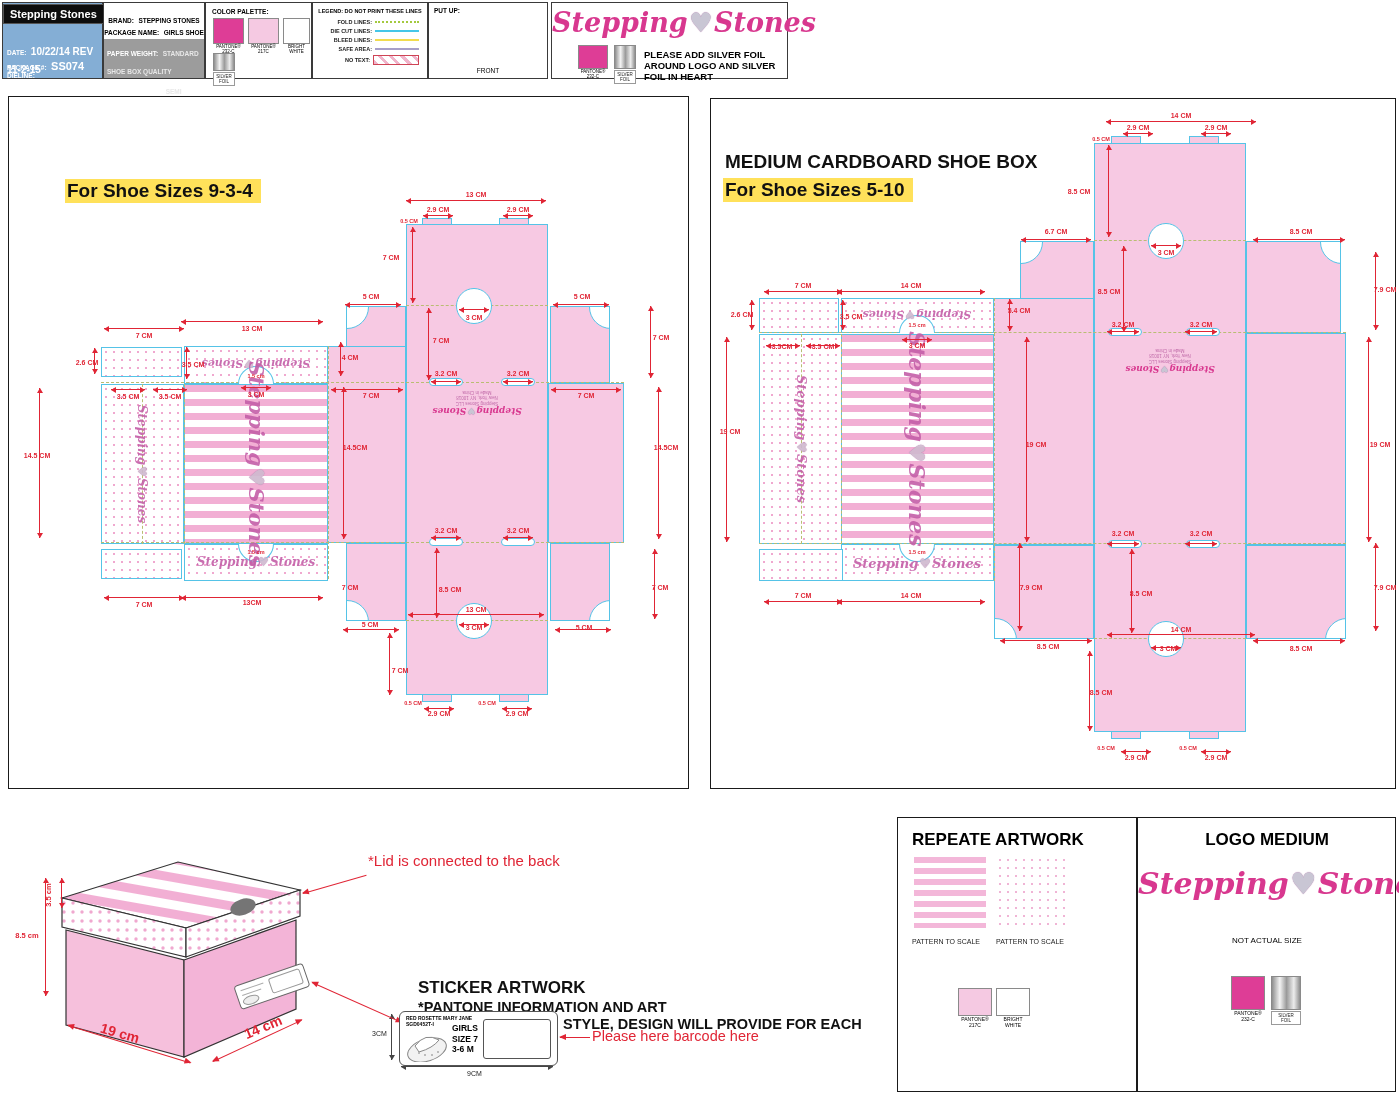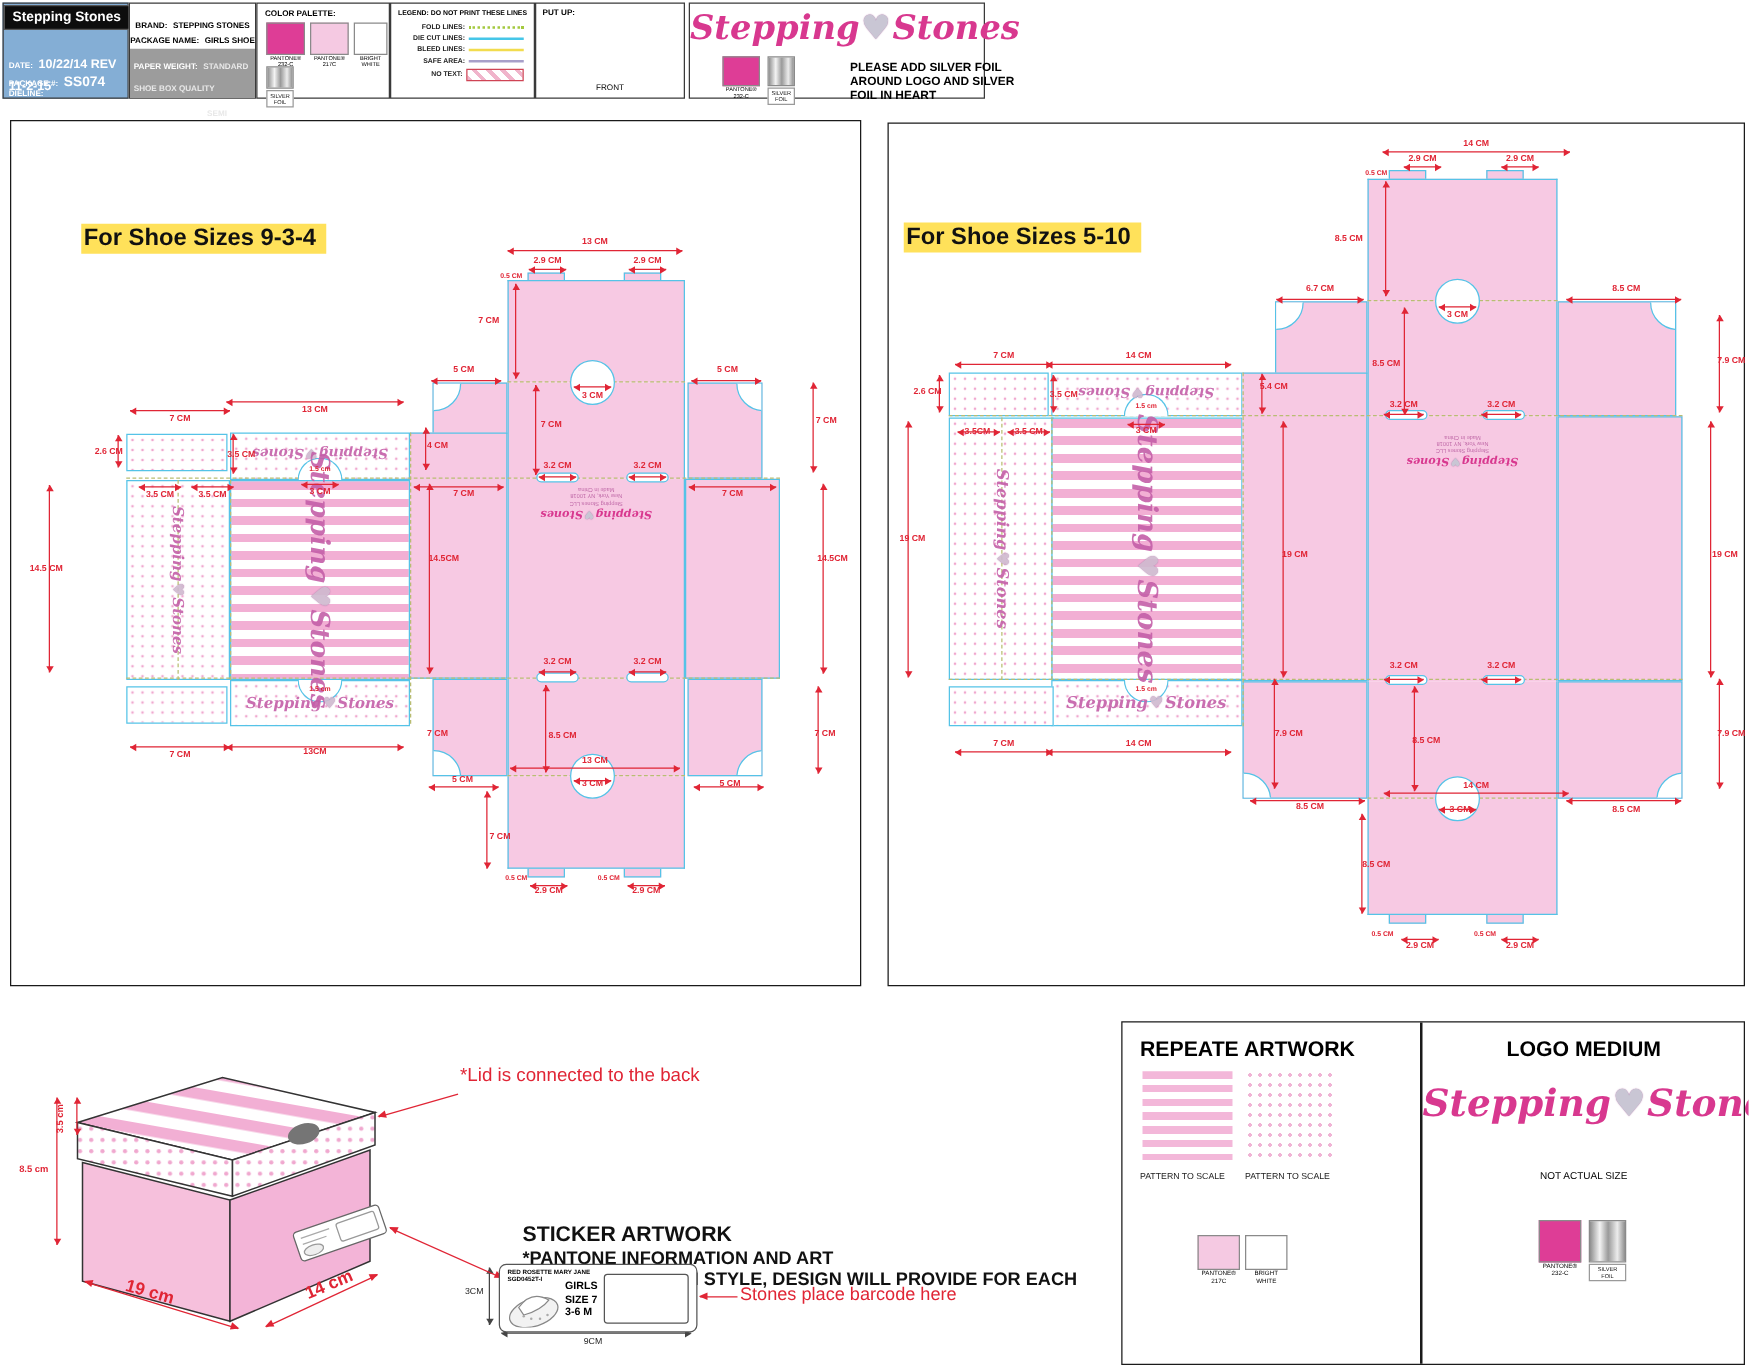--- a/index.html
+++ b/index.html
@@ -148,21 +148,21 @@
   <div class="hpan" style="left:551px;top:2px;width:237px;height:77px;border-width:1.5px;">
     <div class="abs script" style="left:0;top:4px;width:100%;text-align:center;font-size:27px;"><span>Stepping</span><span class="heart">♥</span><span>Stones</span></div>
     <div class="chip" style="left:26px;top:42px;width:30px;">
       <div class="chip-c" style="width:30px;height:24px;background:#de3d96;"></div>
       <div style="font-size:4.5px;line-height:5px;"><span>PANTONE®</span><br><span>232-C</span></div>
     </div>
     <div class="chip" style="left:62px;top:42px;width:22px;">
       <div class="chip-c silver" style="width:22px;height:24px;"></div>
       <div class="chip-t">SILVER FOIL</div>
     </div>
-    <div class="abs" style="left:92px;top:46px;width:140px;font-size:9.5px;font-weight:bold;line-height:11px;margin-left:36px;">PLEASE ADD SILVER FOIL AROUND LOGO AND SILVER FOIL IN HEART</div>
+    <div class="abs" style="left:92px;top:46px;width:140px;font-size:9.5px;font-weight:bold;line-height:11px;">PLEASE ADD SILVER FOIL AROUND LOGO AND SILVER FOIL IN HEART</div>
   </div>
 
   <div class="bigpanel" style="left:8px;top:96px;width:681px;height:693px;">
     <div class="psub" style="left:56px;top:82px;">For Shoe Sizes 9-3-4</div>
     <div class="dl">
 
       <div class="pc pink" style="left:413px;top:121px;width:30px;height:8px;"></div>
       <div class="pc pink" style="left:490px;top:121px;width:30px;height:8px;"></div>
       <div class="pc pink" style="left:413px;top:597px;width:30px;height:8px;"></div>
       <div class="pc pink" style="left:490px;top:597px;width:30px;height:8px;"></div>
@@ -296,20 +296,21 @@
         <div class="arr-h" style="left: 334px; top: 532px; width: 56px;"></div>
         <div class="arr-h" style="left: 546px; top: 532px; width: 56px;"></div>
         <div class="arr-v" style="left: 380px; top: 536px; height: 62px;"></div>
         <div class="arr-v" style="left: 645px; top: 452px; height: 70px;"></div>
         <div class="arr-h" style="left: 415px; top: 611px; width: 30px;"></div>
         <div class="arr-h" style="left: 493px; top: 611px; width: 30px;"></div>
       </div>
   </div>
 
   <div class="bigpanel" style="left:710px;top:98px;width:686px;height:691px;">
+    <div class="ptitle" style="left:14px;top:52px;">MEDIUM CARDBOARD SHOE BOX</div>
     <div class="psub" style="left:12px;top:79px;">For Shoe Sizes 5-10</div>
     <div class="dl">
 
       <div class="pc pink" style="left:400px;top:37px;width:30px;height:8px;"></div>
       <div class="pc pink" style="left:478px;top:37px;width:30px;height:8px;"></div>
       <div class="pc pink" style="left:400px;top:632px;width:30px;height:8px;"></div>
       <div class="pc pink" style="left:478px;top:632px;width:30px;height:8px;"></div>
 
       <div class="pc polka" style="left:48px;top:199px;width:80px;height:35px;"></div>
       <div class="pc polka" style="left:130px;top:199px;width:153px;height:35px;"></div>
@@ -500,21 +501,21 @@
       <div>GIRLS</div>
         <div>SIZE 7</div>
         <div>3-6 M</div>
     </div>
     <div class="abs" style="left:83px;top:7px;width:66px;height:38px;border:1.2px solid #555;border-radius:3px;"></div>
   </div>
   <div class="arr-v k" style="left:391px;top:1014px;height:46px;"></div>
   <div class="cap" style="left:372px;top:1030px;">3CM</div>
   <div class="arr-h k" style="left:401px;top:1066px;width:152px;"></div>
   <div class="cap" style="left:467px;top:1070px;">9CM</div>
-  <div class="rednote" style="left:592px;top:1028px;font-size:14.5px;">Stones place barcode here</div>
+  <div class="rednote" style="left:592px;top:1028px;font-size:14.5px;">Please here barcode here</div>
   <div class="rline" style="left:560px;top:1037px;width:30px;"></div>
 
   <div class="bigpanel" style="left:897px;top:817px;width:499px;height:275px;">
     <div class="divline" style="left:238px;top:0;width:2px;height:100%;"></div>
     <div class="abs" style="left:14px;top:12px;font-size:17px;font-weight:bold;">REPEATE ARTWORK</div>
     <div class="abs" style="left:16px;top:39px;width:72px;height:71px;background:repeating-linear-gradient(180deg,#f3b7d9 0 6px,#fff 6px 11px);"></div>
     <div class="abs" style="left:98px;top:38px;width:72px;height:71px;background-color:#fff;background-image:radial-gradient(#f0b4d5 1.4px,rgba(0,0,0,0) 1.5px);background-size:8px 8px;"></div>
     <div class="cap" style="left:14px;top:120px;">PATTERN TO SCALE</div>
     <div class="cap" style="left:98px;top:120px;">PATTERN TO SCALE</div>
     <div class="chip" style="left:60px;top:170px;width:34px;">

